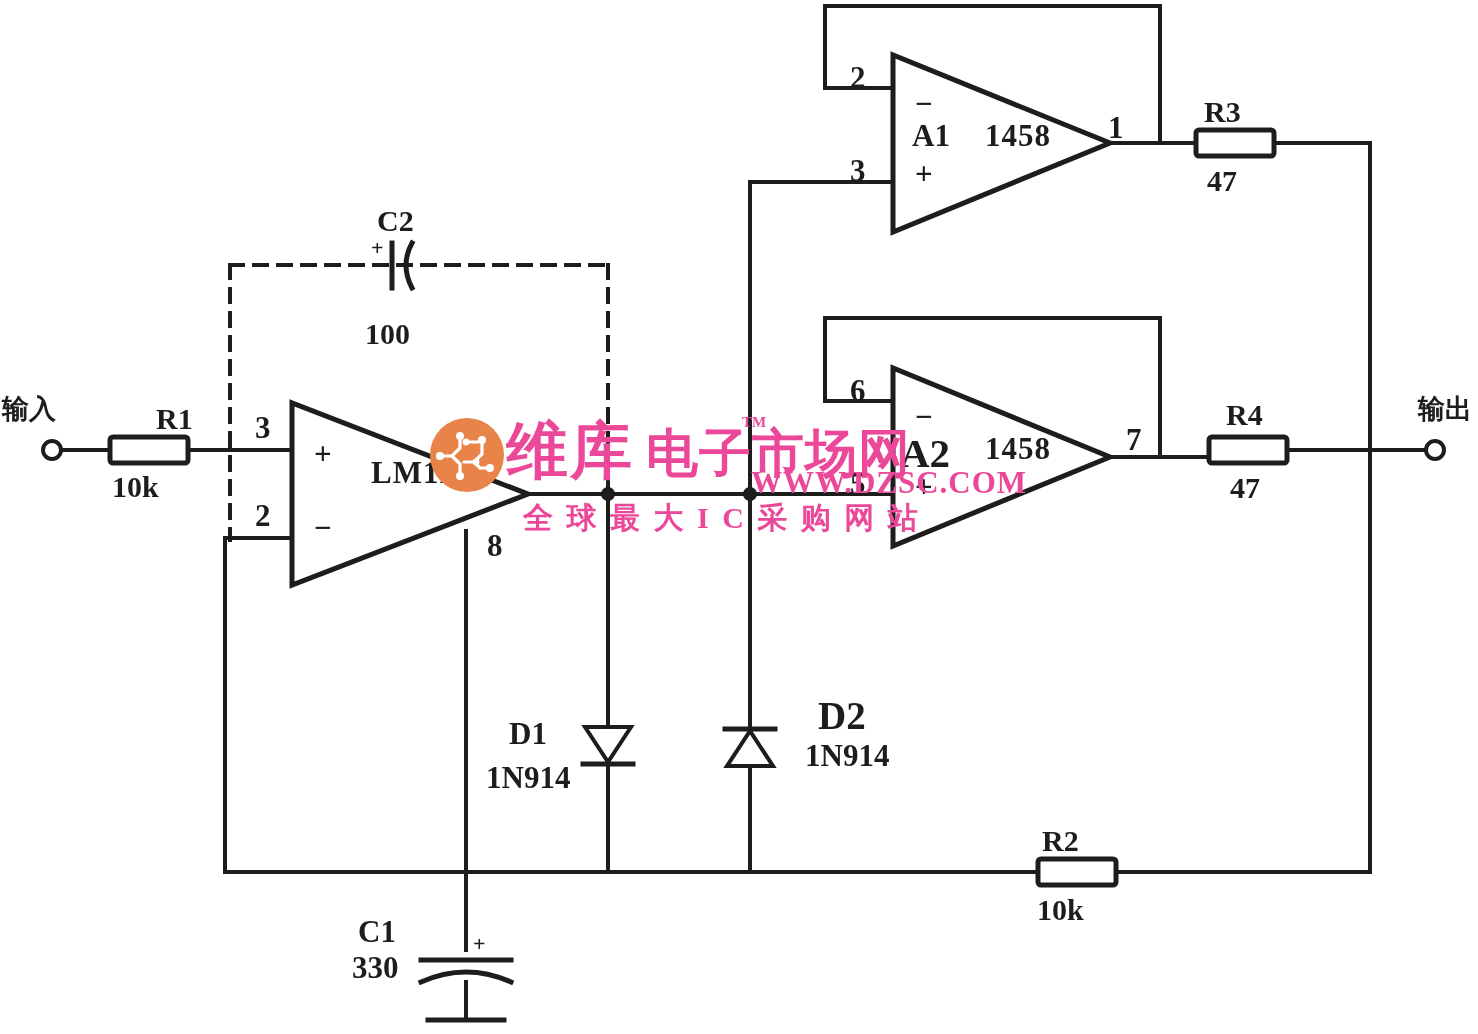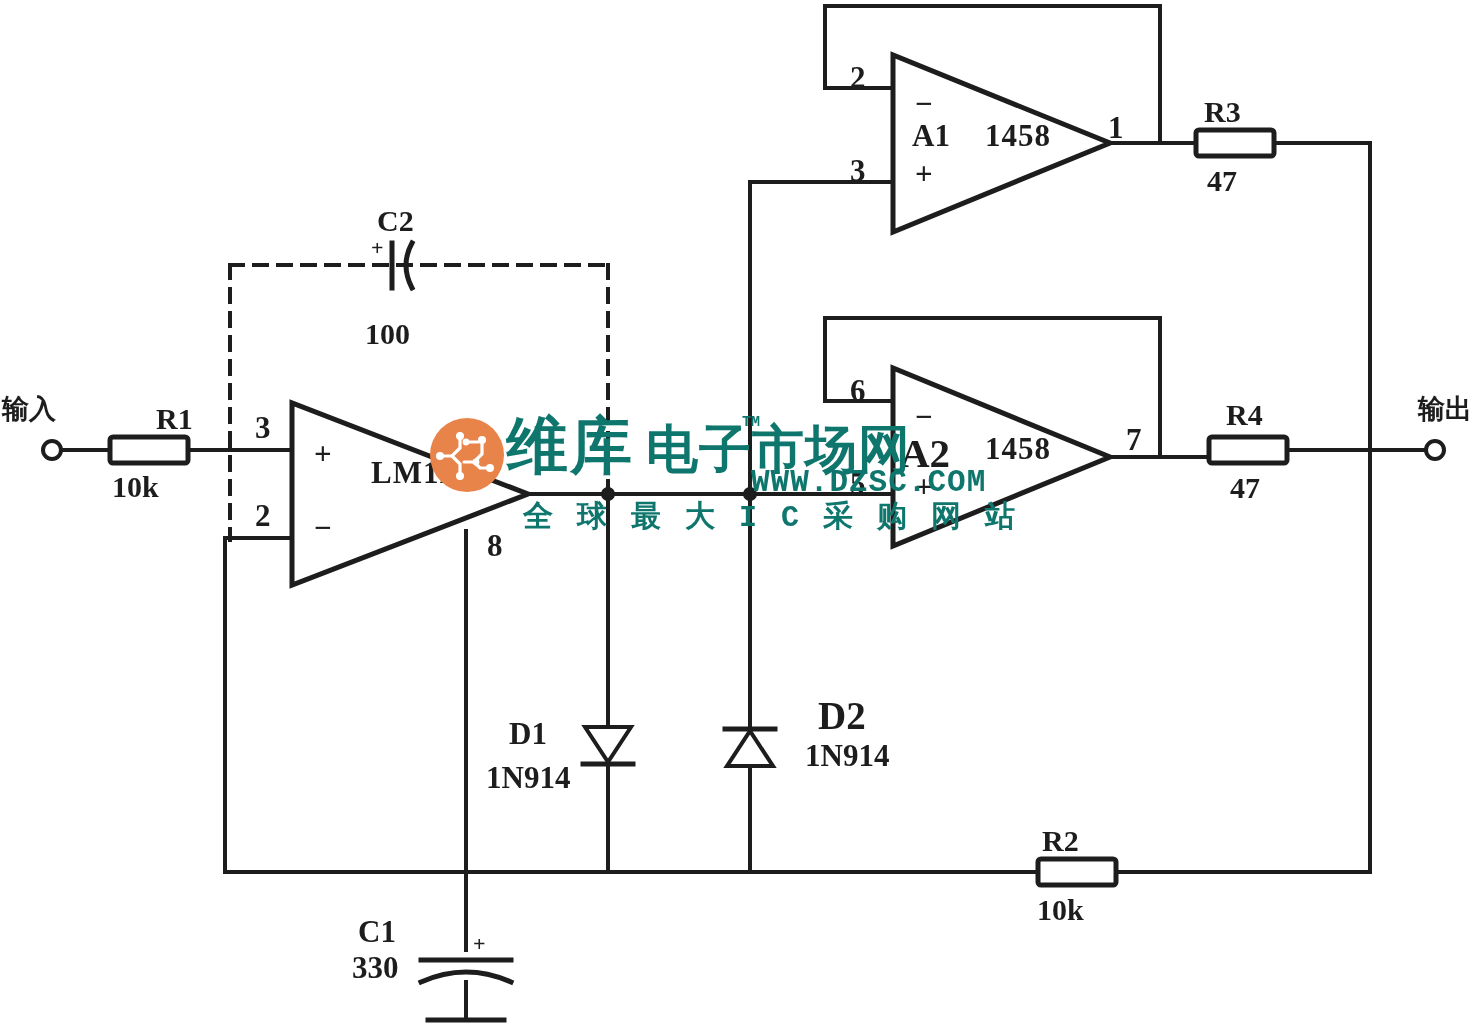--- a/index.html
+++ b/index.html
@@ -1,21 +1,21 @@
 <!DOCTYPE html>
 <html><head>
 <meta charset="utf-8">
 <style>
   html,body{margin:0;padding:0;background:#ffffff;}
   body{font-family:"Liberation Serif",serif;}
   #root{position:relative;width:1478px;height:1034px;background:#fff;overflow:hidden;}
   #schematic{position:absolute;left:0;top:0;width:1478px;height:1034px;}
   .lbl{position:absolute;color:#1d1d1d;font-family:"Liberation Serif",serif;font-weight:bold;white-space:nowrap;line-height:1;}
   .cjk{font-family:Liberation Sans, sans-serif;font-weight:bold;}
-  .wm{position:absolute;color:#0f766e;font-family:Liberation Mono, monospace;font-weight:bold;white-space:nowrap;line-height:1;}
+  .wm{position:absolute;color:#ec4899;font-family:Liberation Serif, serif;font-weight:bold;white-space:nowrap;line-height:1;}
 </style>
 </head>
 <body>
 
 <div id="root">
 
   <svg id="schematic" viewBox="0 0 1478 1034">
     <g stroke="#1d1d1d" fill="none" stroke-width="4" stroke-linecap="square">
 
       <circle cx="52" cy="450" r="9" stroke-width="4" fill="#fff"></circle>

